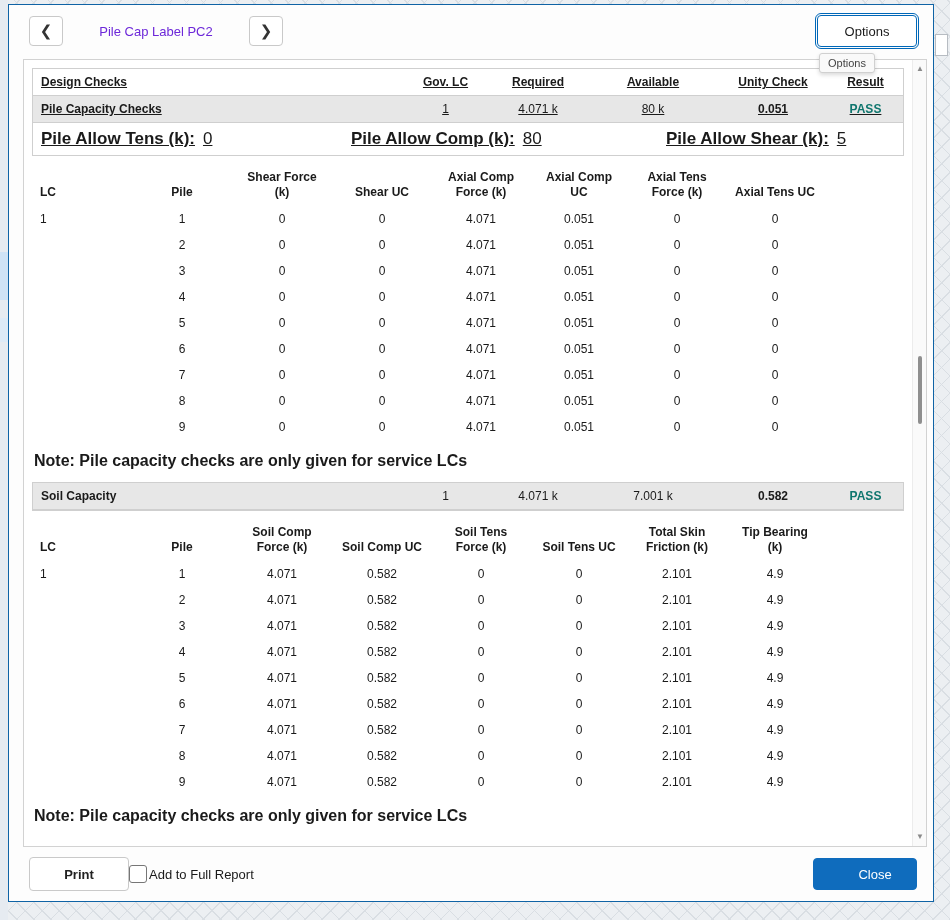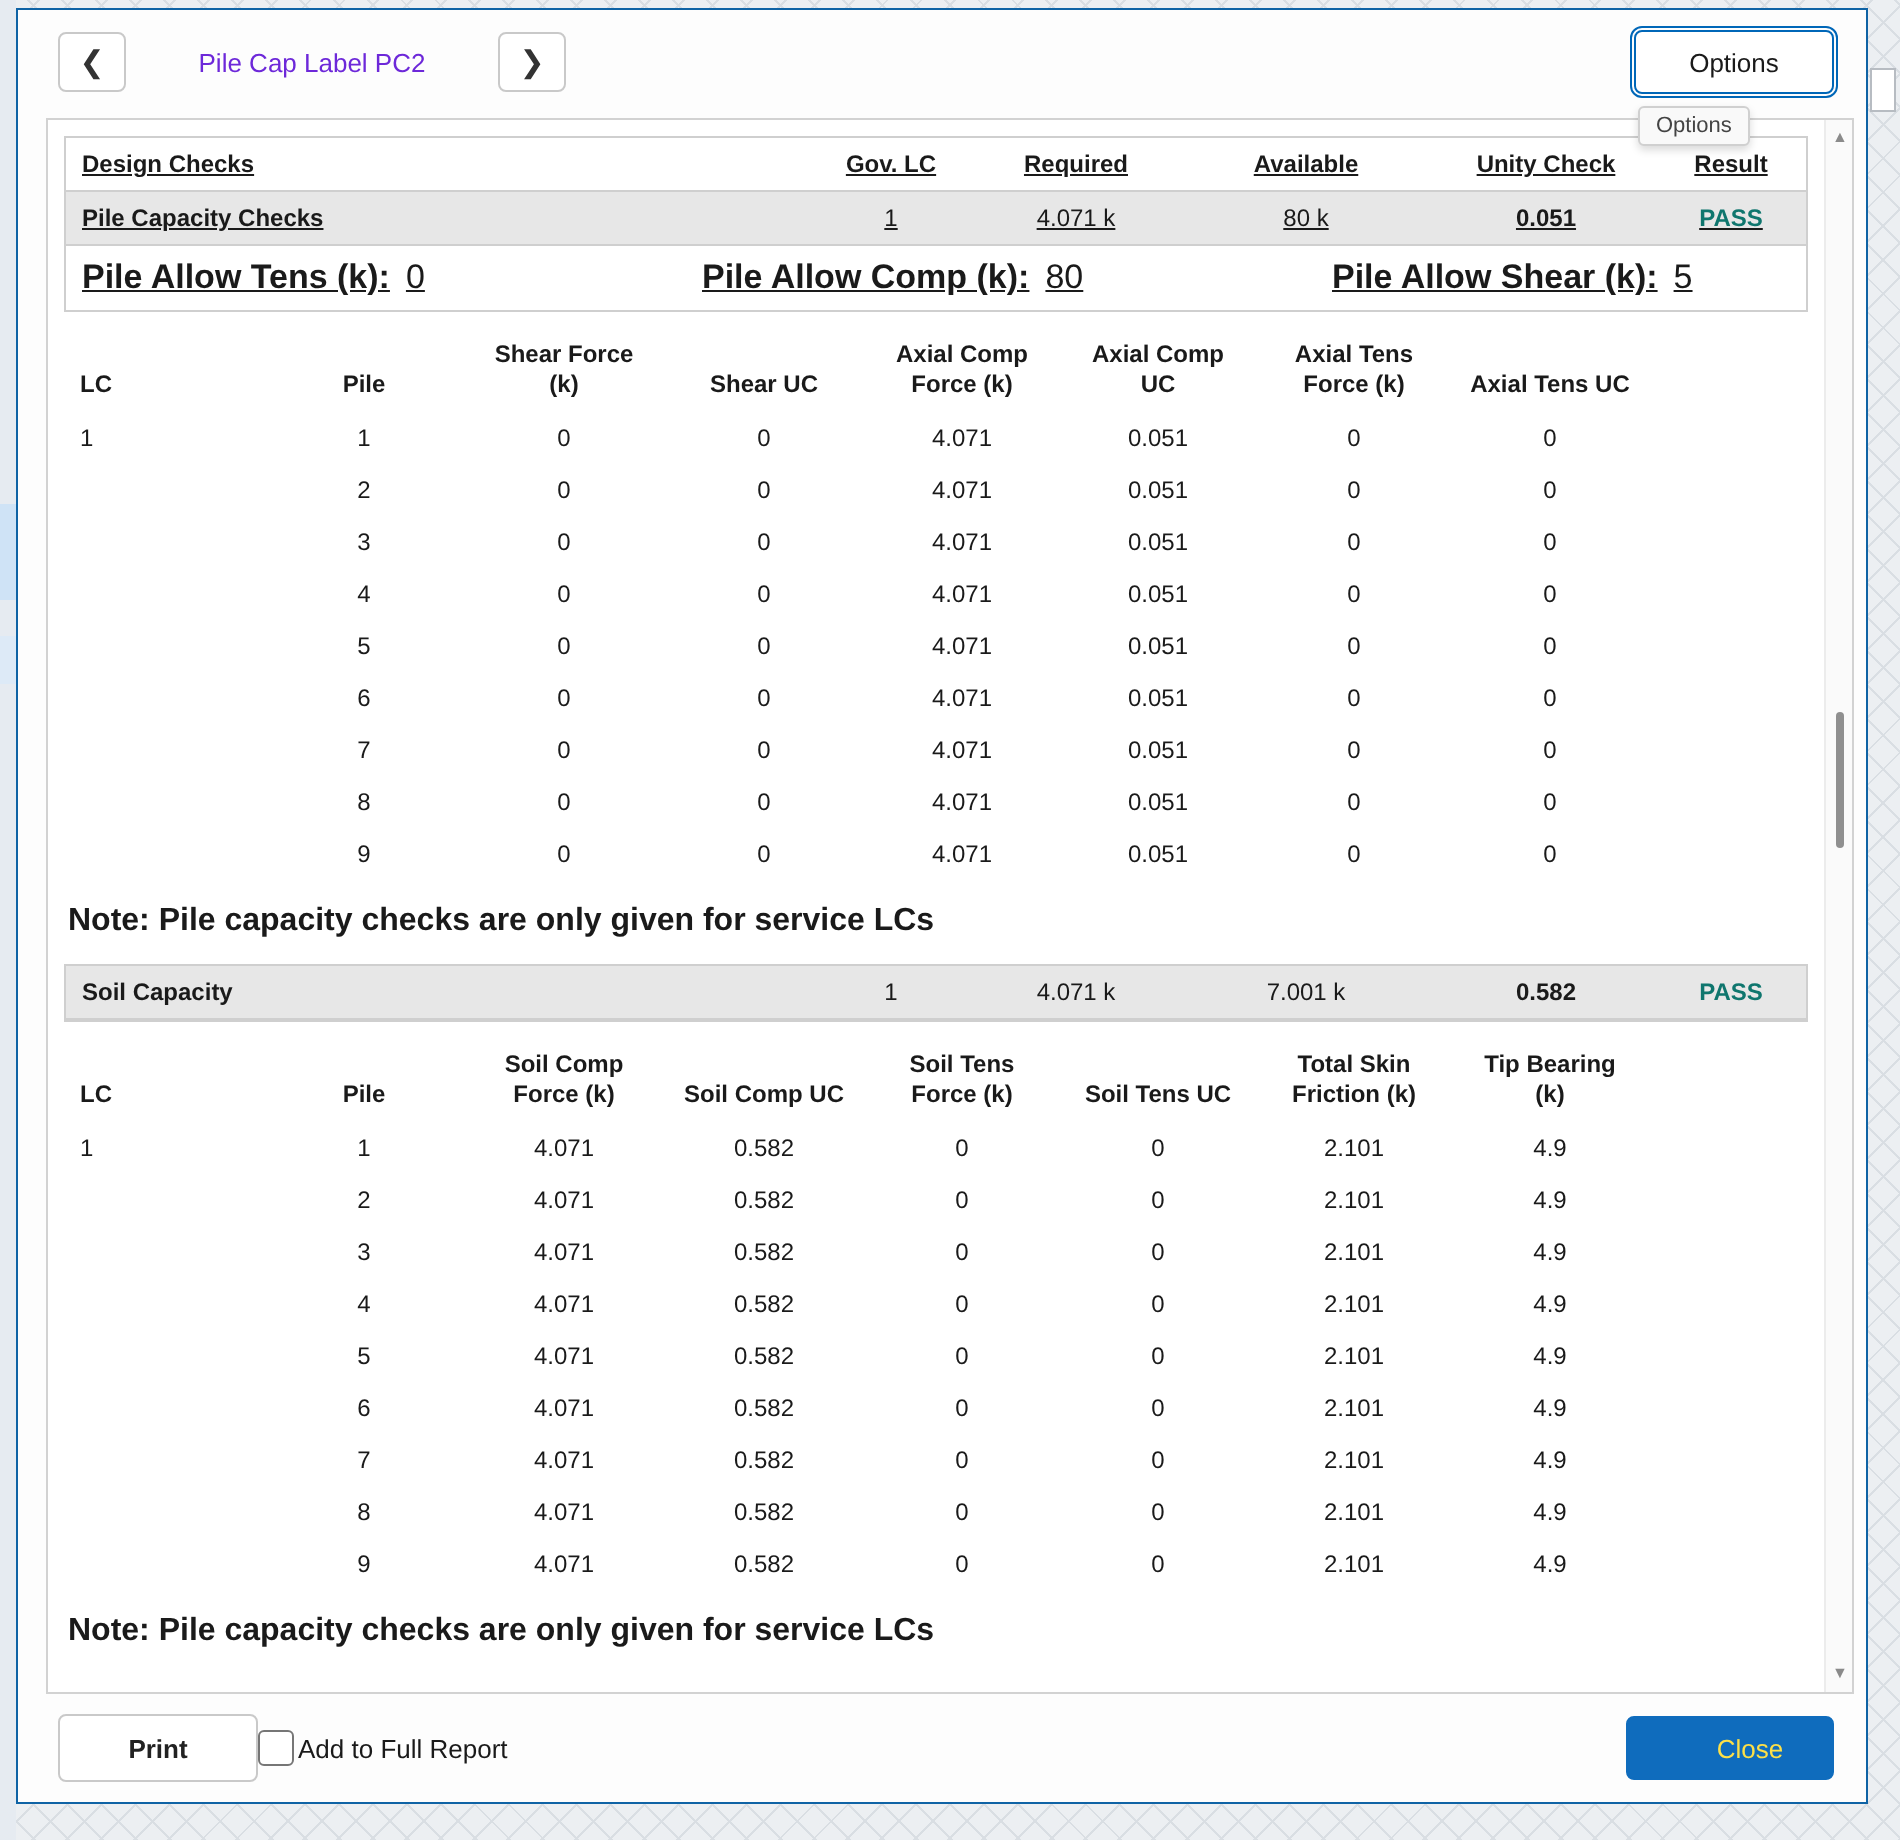--- a/index.html
+++ b/index.html
@@ -125,21 +125,21 @@
     font-family:"Liberation Sans","DejaVu Sans",sans-serif;
   }
   .chk-row { display:flex; align-items:center; gap:2px; }
   .checkbox {
     width:18px; height:18px; border:1px solid #767676; border-radius:3px; background:#fff; cursor:pointer;
   }
   .chk-label { font-size:13px; color:#1a1a1a; }
   .bottombar .spacer { flex:1; }
   .close-btn {
     width:104px; height:32px; background:#0f6cbd; border:1px solid #0f6cbd; border-radius:4px;
-    color:#fde047; font-size:13px; cursor:pointer;
+    color:#ffffff; font-size:13px; cursor:pointer;
     font-family:"Liberation Sans","DejaVu Sans",sans-serif;
     padding-left:20px;
   }
 </style>
 </head>
 <body>
 
 <div class="left-strip">
   <div class="sel-a"></div>
   <div class="sel-b"></div>

